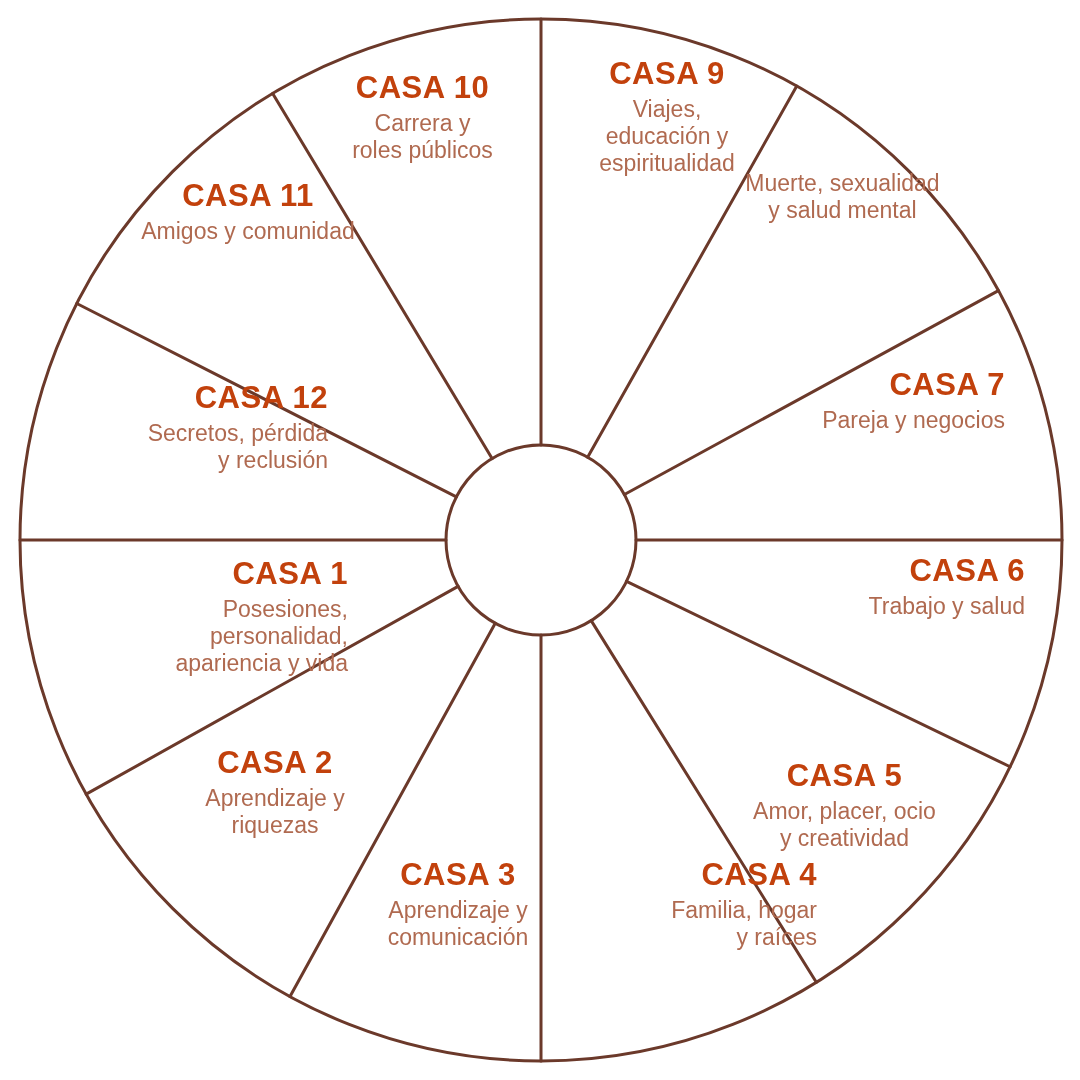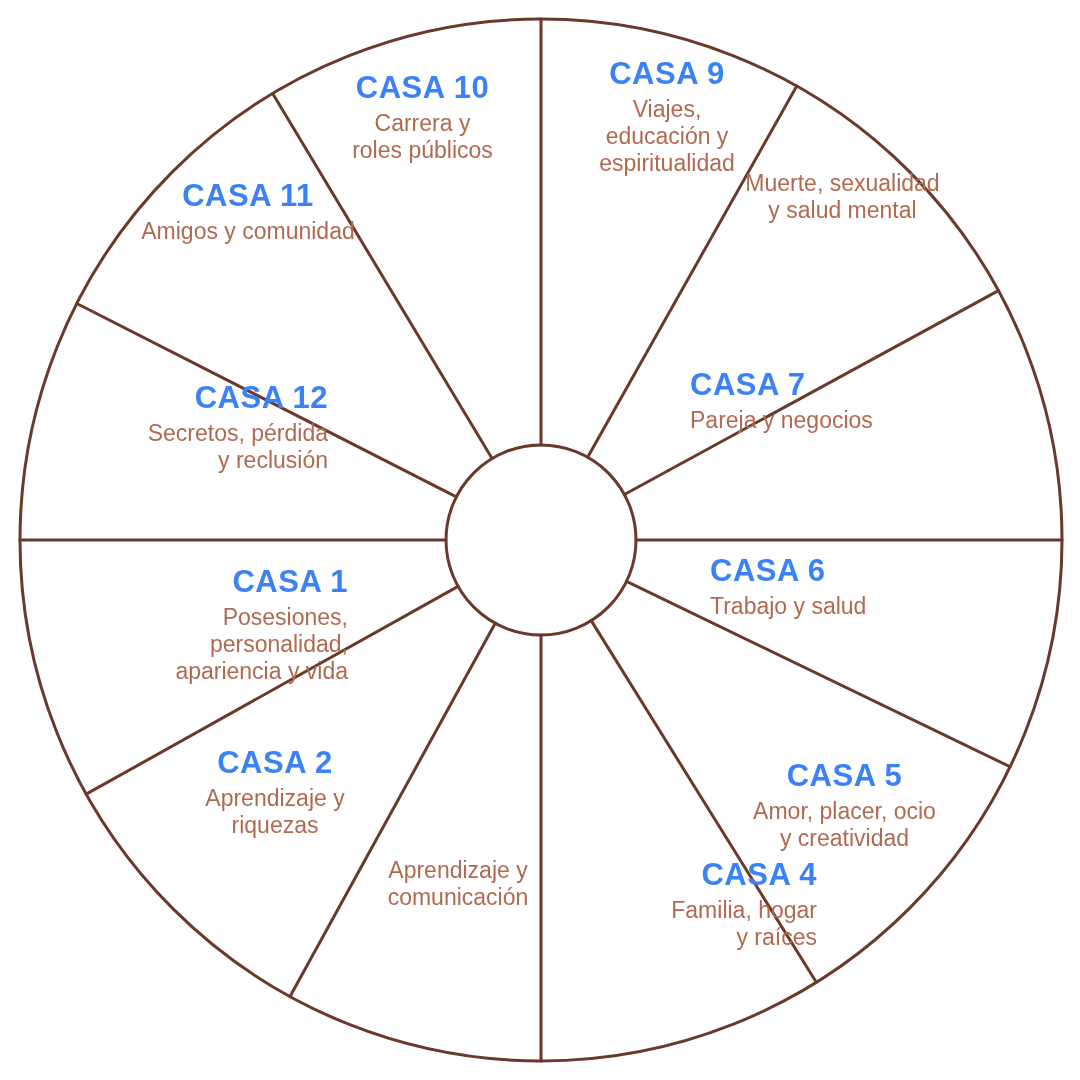--- a/index.html
+++ b/index.html
@@ -20,33 +20,33 @@
   }
   .label{
     position:absolute;
     line-height:1.18;
     white-space:pre-line;
   }
   .house-title{
     font-size:31px;
     font-weight:700;
     letter-spacing:0.5px;
-    color:#3b82f6;
+    color:#c2410c;
     margin:0 0 3px 0;
     white-space:nowrap;
   }
   .house-desc{
     font-size:23px;
     font-weight:400;
     color:#b06a50;
     margin:0;
     white-space:pre-line;
   }
   .al-left   {text-align:right;}
-  .al-right  {}
+  .al-right  {text-align:right;}
   .al-center {text-align:center;}
 </style>
 </head>
 <body>
 
 <div id="wheel-root">
 
   <svg id="wheel-svg" viewBox="0 0 1080 1080" xmlns="http://www.w3.org/2000/svg" aria-hidden="true">
     <g id="wheel-shapes" fill="none" stroke="#6b392a" stroke-width="3" stroke-linecap="round">
         <circle cx="541" cy="540" r="521"></circle>
@@ -60,26 +60,26 @@
         <line x1="446" y1="540" x2="20" y2="539.9999999999999"></line>
         <line x1="458.07240265936804" y1="586.3466676181796" x2="86.20759774242896" y2="794.1748824112794"></line>
         <line x1="495.23340096033695" y1="623.249134604167" x2="290.006335793006" y2="996.5557803028527"></line>
         <line x1="541" y1="635" x2="540.9999999999999" y2="1061"></line>
         <line x1="591.201641798623" y1="620.6523103247685" x2="816.3163723903428" y2="982.3142492547827"></line>
         <line x1="626.5302832832084" y1="581.3469544403711" x2="1010.066079900543" y2="766.7554027729825"></line>
       </g>
   </svg>
 
   <div id="labels-layer">
-      <div class="label al-left" style="left: 48px; top: 556px; width: 300px; margin-top: 8px;"><div class="house-title">CASA 1</div><div class="house-desc">Posesiones,
+      <div class="label al-left" style="left: 48px; top: 556px; width: 300px;"><div class="house-title">CASA 1</div><div class="house-desc">Posesiones,
 personalidad,
 apariencia y vida</div></div>
       <div class="label al-center" style="left: 150px; top: 745px; width: 250px;"><div class="house-title">CASA 2</div><div class="house-desc">Aprendizaje y
 riquezas</div></div>
-      <div class="label al-center" style="left: 333px; top: 857px; width: 250px;"><div class="house-desc">Aprendizaje y
+      <div class="label al-center" style="left: 333px; top: 857px; width: 250px;"><div class="house-title">CASA 3</div><div class="house-desc">Aprendizaje y
 comunicación</div></div>
       <div class="label al-left" style="left: 567px; top: 857px; width: 250px;"><div class="house-title">CASA 4</div><div class="house-desc">Familia, hogar
 y raíces</div></div>
       <div class="label al-center" style="left: 712px; top: 758px; width: 265px;"><div class="house-title">CASA 5</div><div class="house-desc">Amor, placer, ocio
 y creatividad</div></div>
       <div class="label al-right" style="left: 710px; top: 553px; width: 315px;"><div class="house-title">CASA 6</div><div class="house-desc">Trabajo y salud</div></div>
       <div class="label al-right" style="left: 690px; top: 367px; width: 315px;"><div class="house-title">CASA 7</div><div class="house-desc">Pareja y negocios</div></div>
       <div class="label al-center" style="left: 710px; top: 170px; width: 265px;"><div class="house-desc">Muerte, sexualidad
 y salud mental</div></div>
       <div class="label al-center" style="left: 552px; top: 56px; width: 230px;"><div class="house-title">CASA 9</div><div class="house-desc">Viajes,

